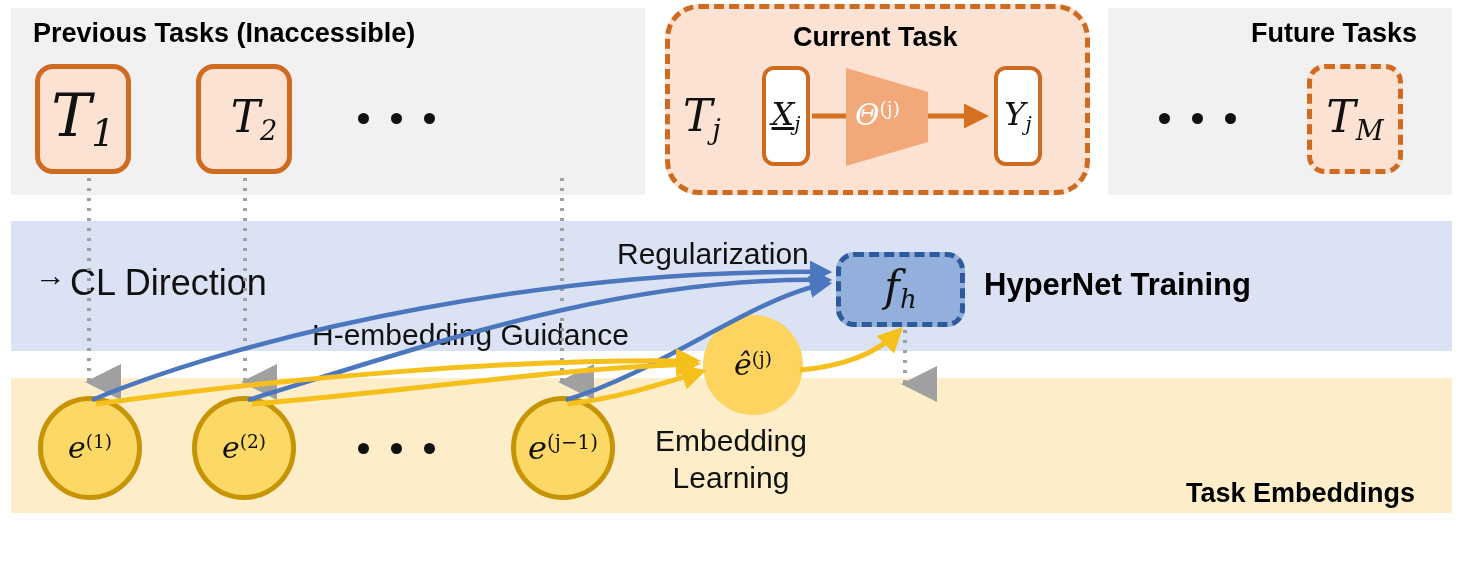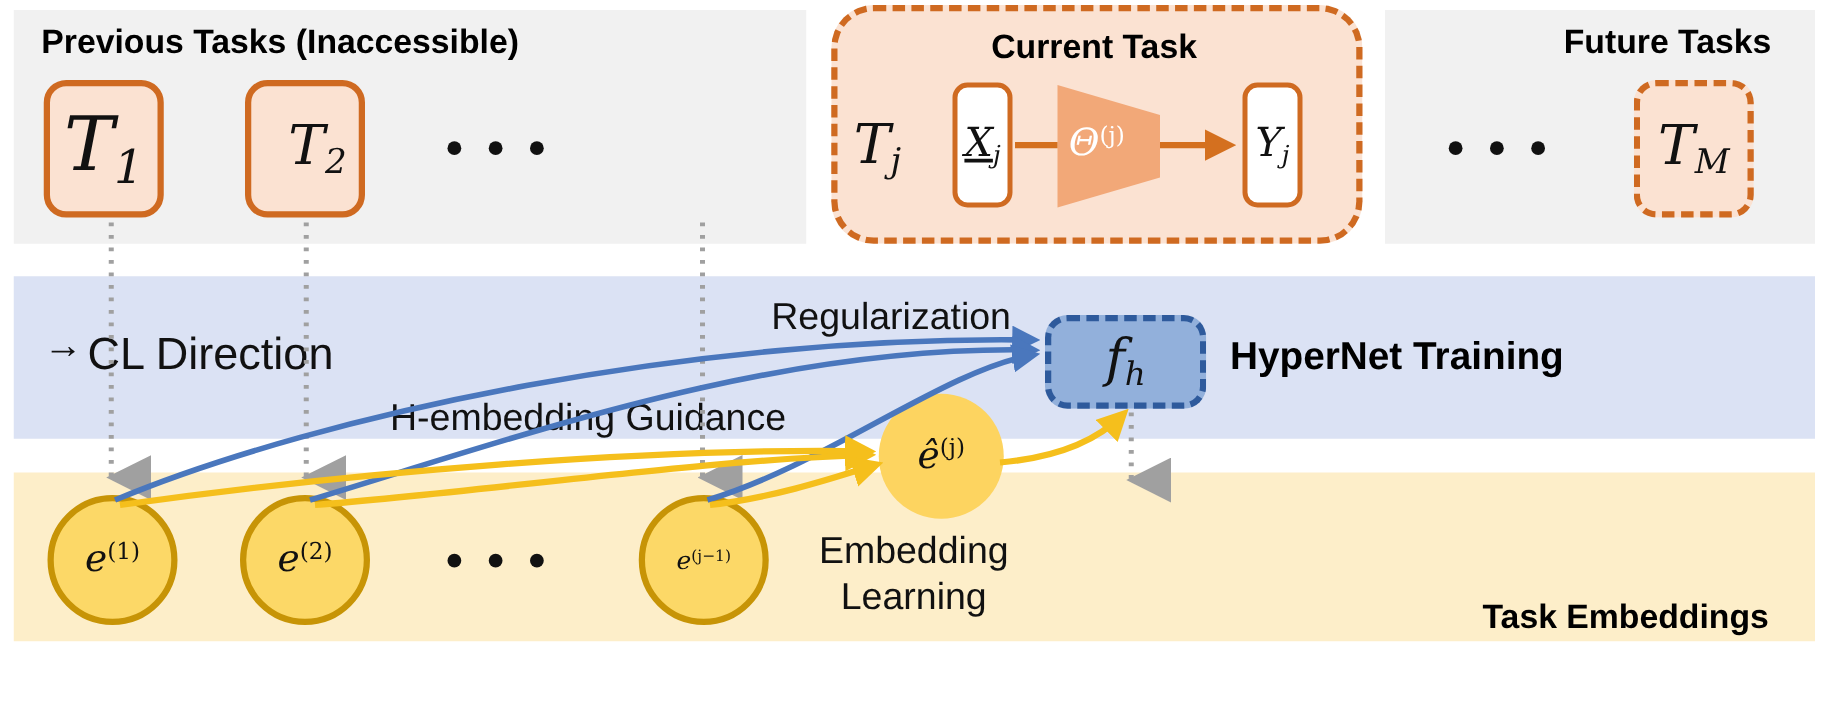--- a/index.html
+++ b/index.html
@@ -163,21 +163,21 @@
     </span>
   </div>
 
   <div class="dots" style="left:358px;top:443px;">
     <i></i>
     <i></i>
     <i></i>
   </div>
 
   <div class="ecirc" style="left:511px;top:396px;width:104px;height:104px;">
-    <span class="math" style="font-size:20px;">
+    <span class="math" style="font-size:32px;">
       <span>e</span><span class="sup">(j−1)</span>
     </span>
   </div>
 
   <div class="ecirc plain" style="left:703px;top:315px;width:100px;height:100px;">
     <span class="math" style="font-size:30px;">
       <span>ê</span><span class="sup">(j)</span>
     </span>
   </div>
 

